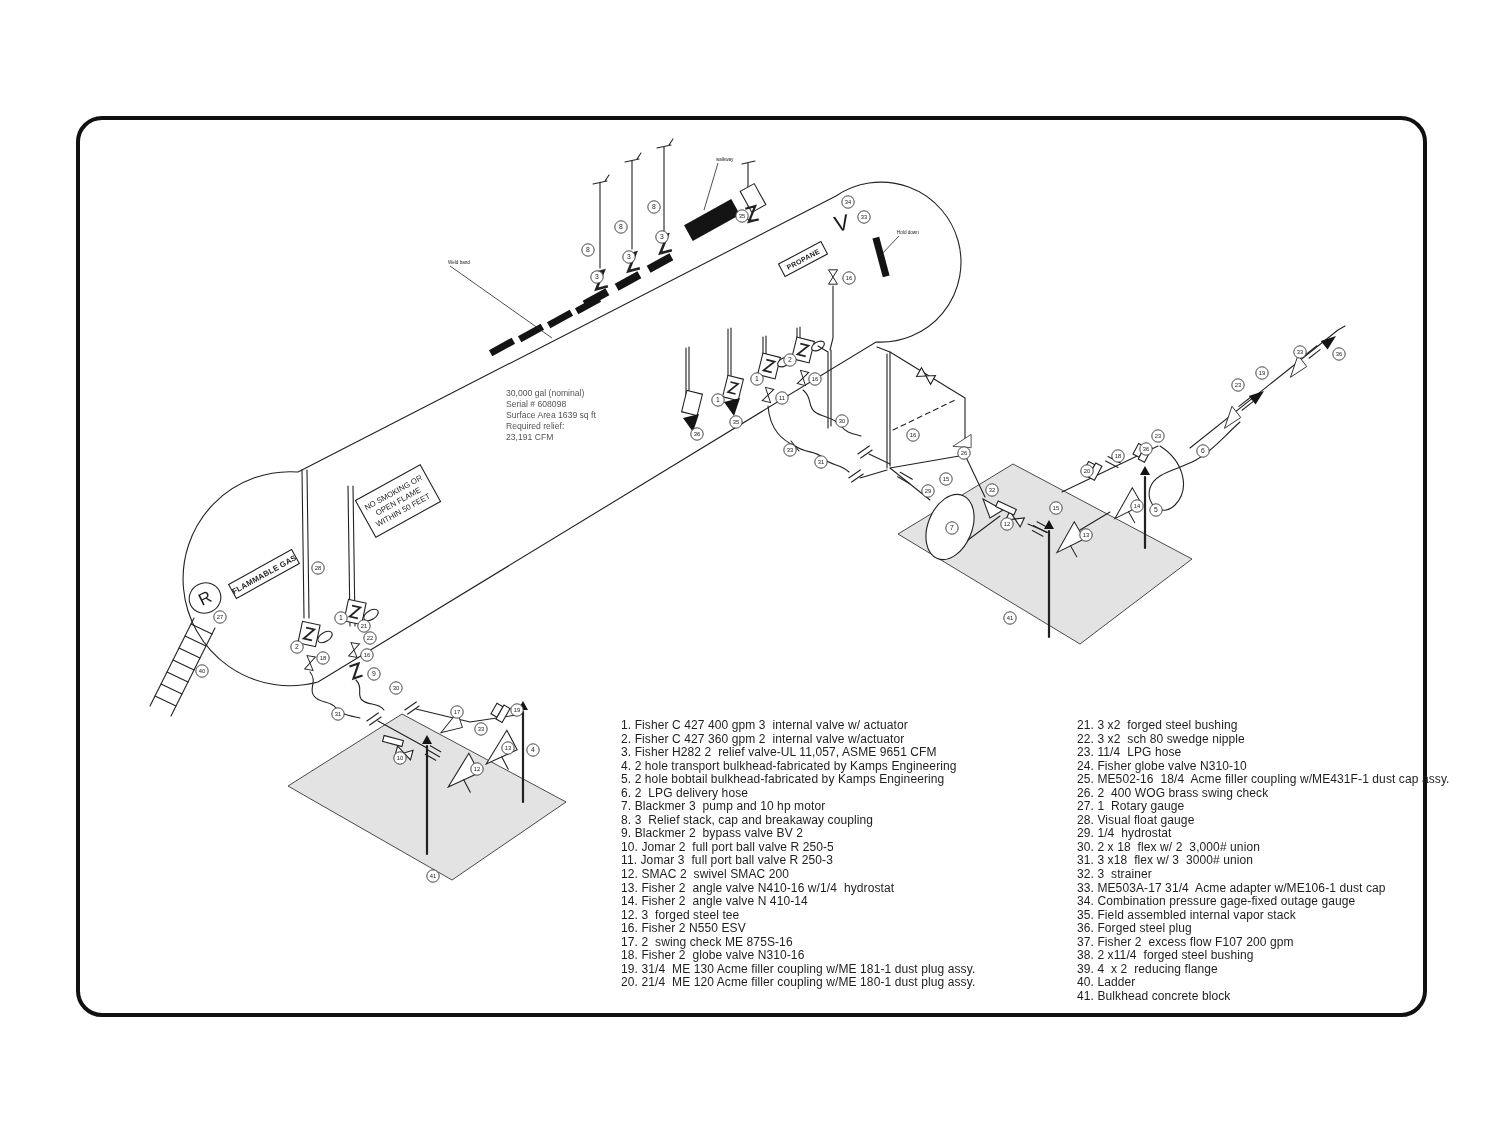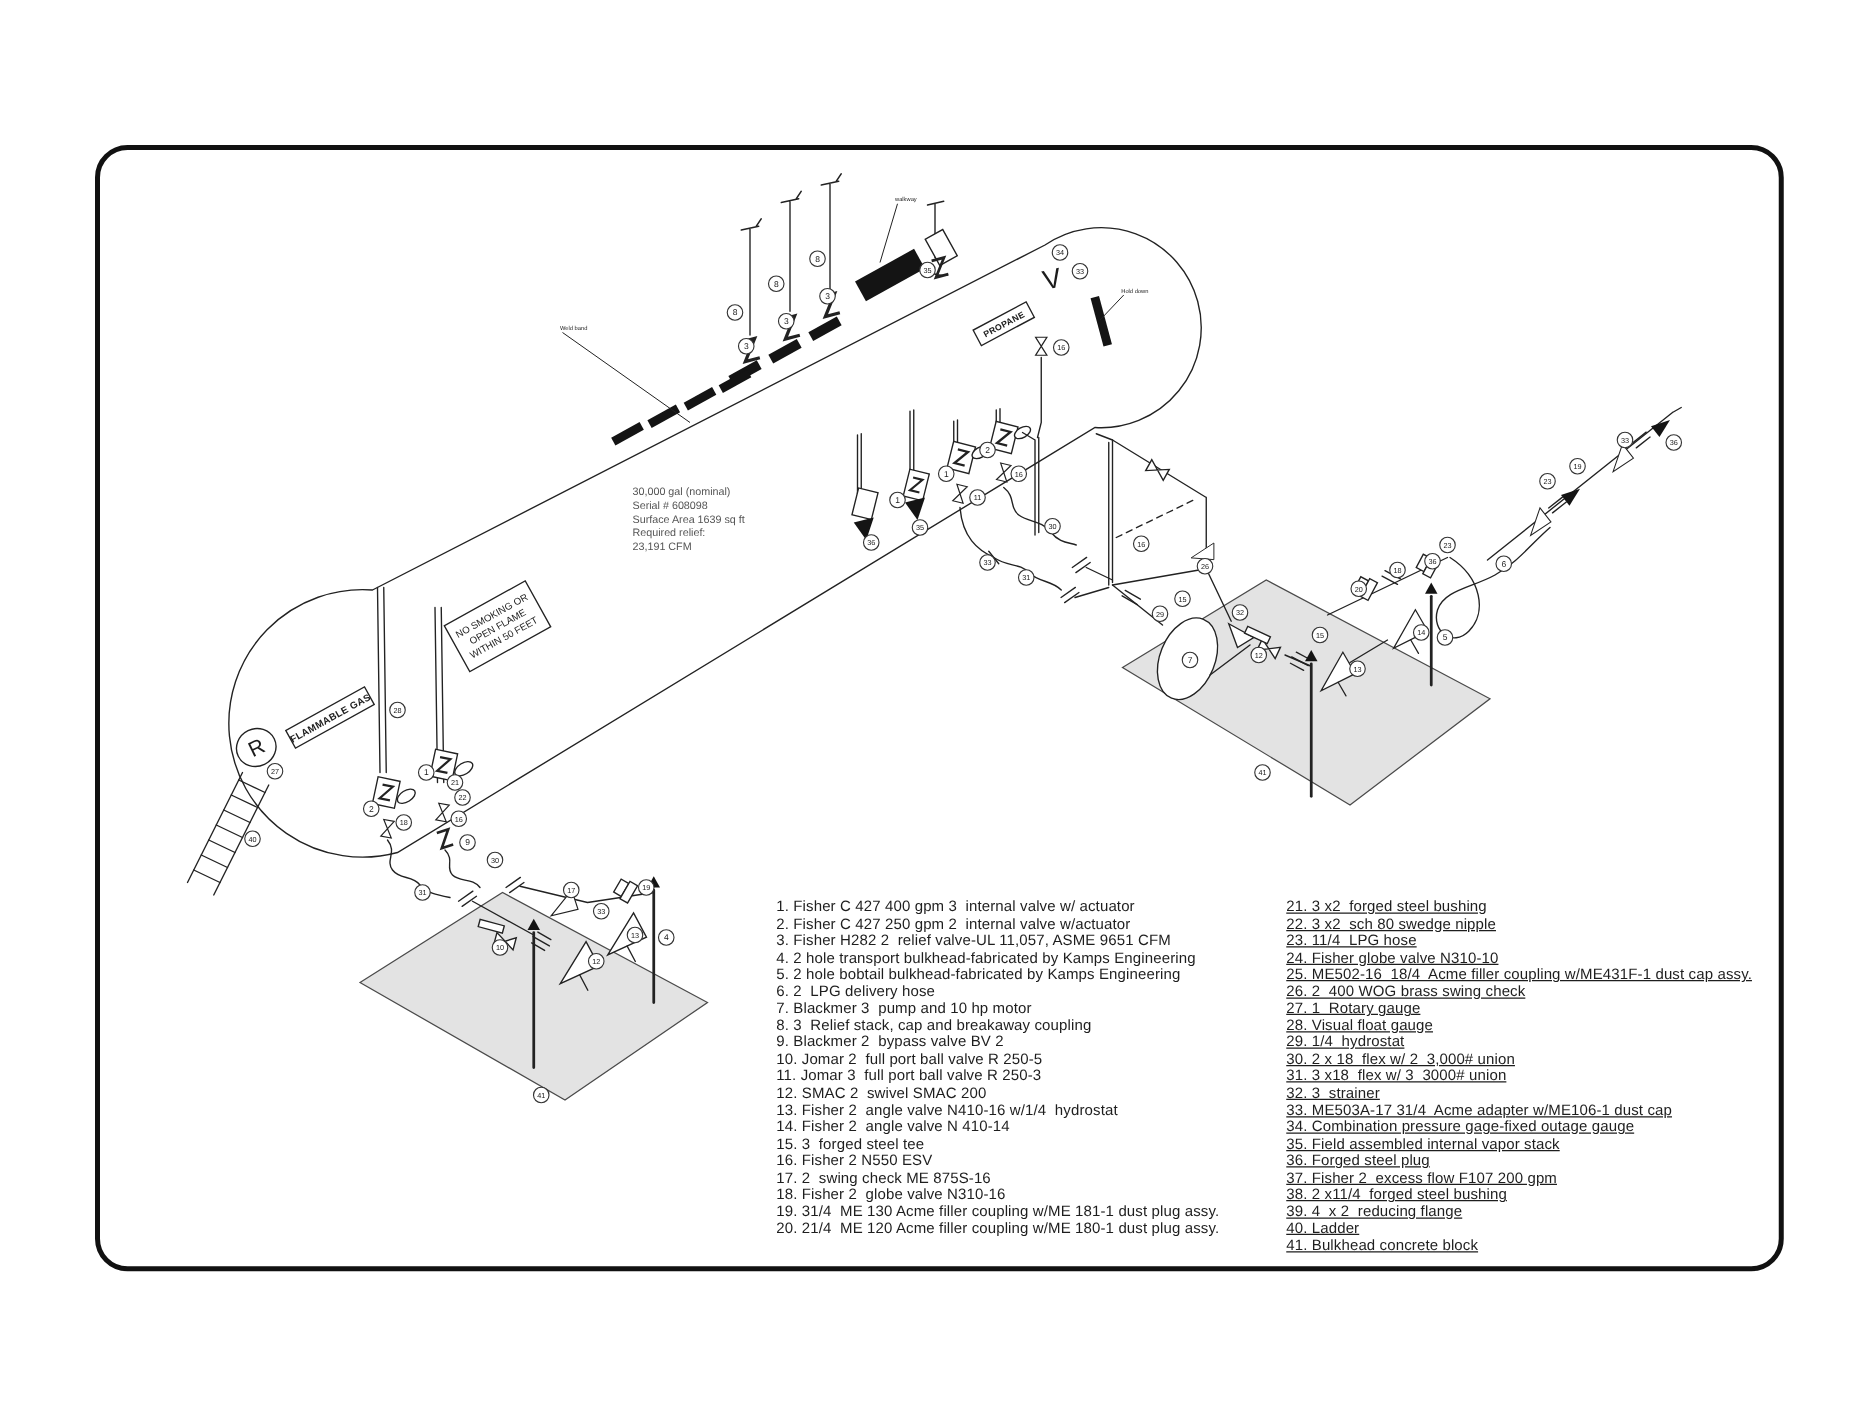--- a/index.html
+++ b/index.html
@@ -546,41 +546,41 @@
         </g>
         <g>
           <circle cx="1339" cy="354" r="6.2" fill="#fff" stroke="#333" stroke-width="0.9"></circle>
           <text x="1339" y="356.3" text-anchor="middle" font-size="5.8" fill="#222">36</text>
         </g>
       </g>
 </svg>
 
 <div class="plist" id="plist-left" style="left:621px;top:719px;">
       <div>1. Fisher C 427 400 gpm 3  internal valve w/ actuator</div>
-      <div>2. Fisher C 427 250 gpm 2  internal valve w/actuator</div>
+      <div>2. Fisher C 427 360 gpm 2  internal valve w/actuator</div>
       <div>3. Fisher H282 2  relief valve-UL 11,057, ASME 9651 CFM</div>
       <div>4. 2 hole transport bulkhead-fabricated by Kamps Engineering</div>
       <div>5. 2 hole bobtail bulkhead-fabricated by Kamps Engineering</div>
       <div>6. 2  LPG delivery hose</div>
       <div>7. Blackmer 3  pump and 10 hp motor</div>
       <div>8. 3  Relief stack, cap and breakaway coupling</div>
       <div>9. Blackmer 2  bypass valve BV 2</div>
       <div>10. Jomar 2  full port ball valve R 250-5</div>
       <div>11. Jomar 3  full port ball valve R 250-3</div>
       <div>12. SMAC 2  swivel SMAC 200</div>
       <div>13. Fisher 2  angle valve N410-16 w/1/4  hydrostat</div>
       <div>14. Fisher 2  angle valve N 410-14</div>
-      <div>15. 3  forged steel tee</div>
+      <div>12. 3  forged steel tee</div>
       <div>16. Fisher 2 N550 ESV</div>
       <div>17. 2  swing check ME 875S-16</div>
       <div>18. Fisher 2  globe valve N310-16</div>
       <div>19. 31/4  ME 130 Acme filler coupling w/ME 181-1 dust plug assy.</div>
       <div>20. 21/4  ME 120 Acme filler coupling w/ME 180-1 dust plug assy.</div>
     </div>
-<div class="plist" id="plist-right" style="left:1029px;top:719px;text-decoration:underline;">
+<div class="plist" id="plist-right" style="left:1077px;top:719px;">
       <div>21. 3 x2  forged steel bushing</div>
       <div>22. 3 x2  sch 80 swedge nipple</div>
       <div>23. 11/4  LPG hose</div>
       <div>24. Fisher globe valve N310-10</div>
       <div>25. ME502-16  18/4  Acme filler coupling w/ME431F-1 dust cap assy.</div>
       <div>26. 2  400 WOG brass swing check</div>
       <div>27. 1  Rotary gauge</div>
       <div>28. Visual float gauge</div>
       <div>29. 1/4  hydrostat</div>
       <div>30. 2 x 18  flex w/ 2  3,000# union</div>

